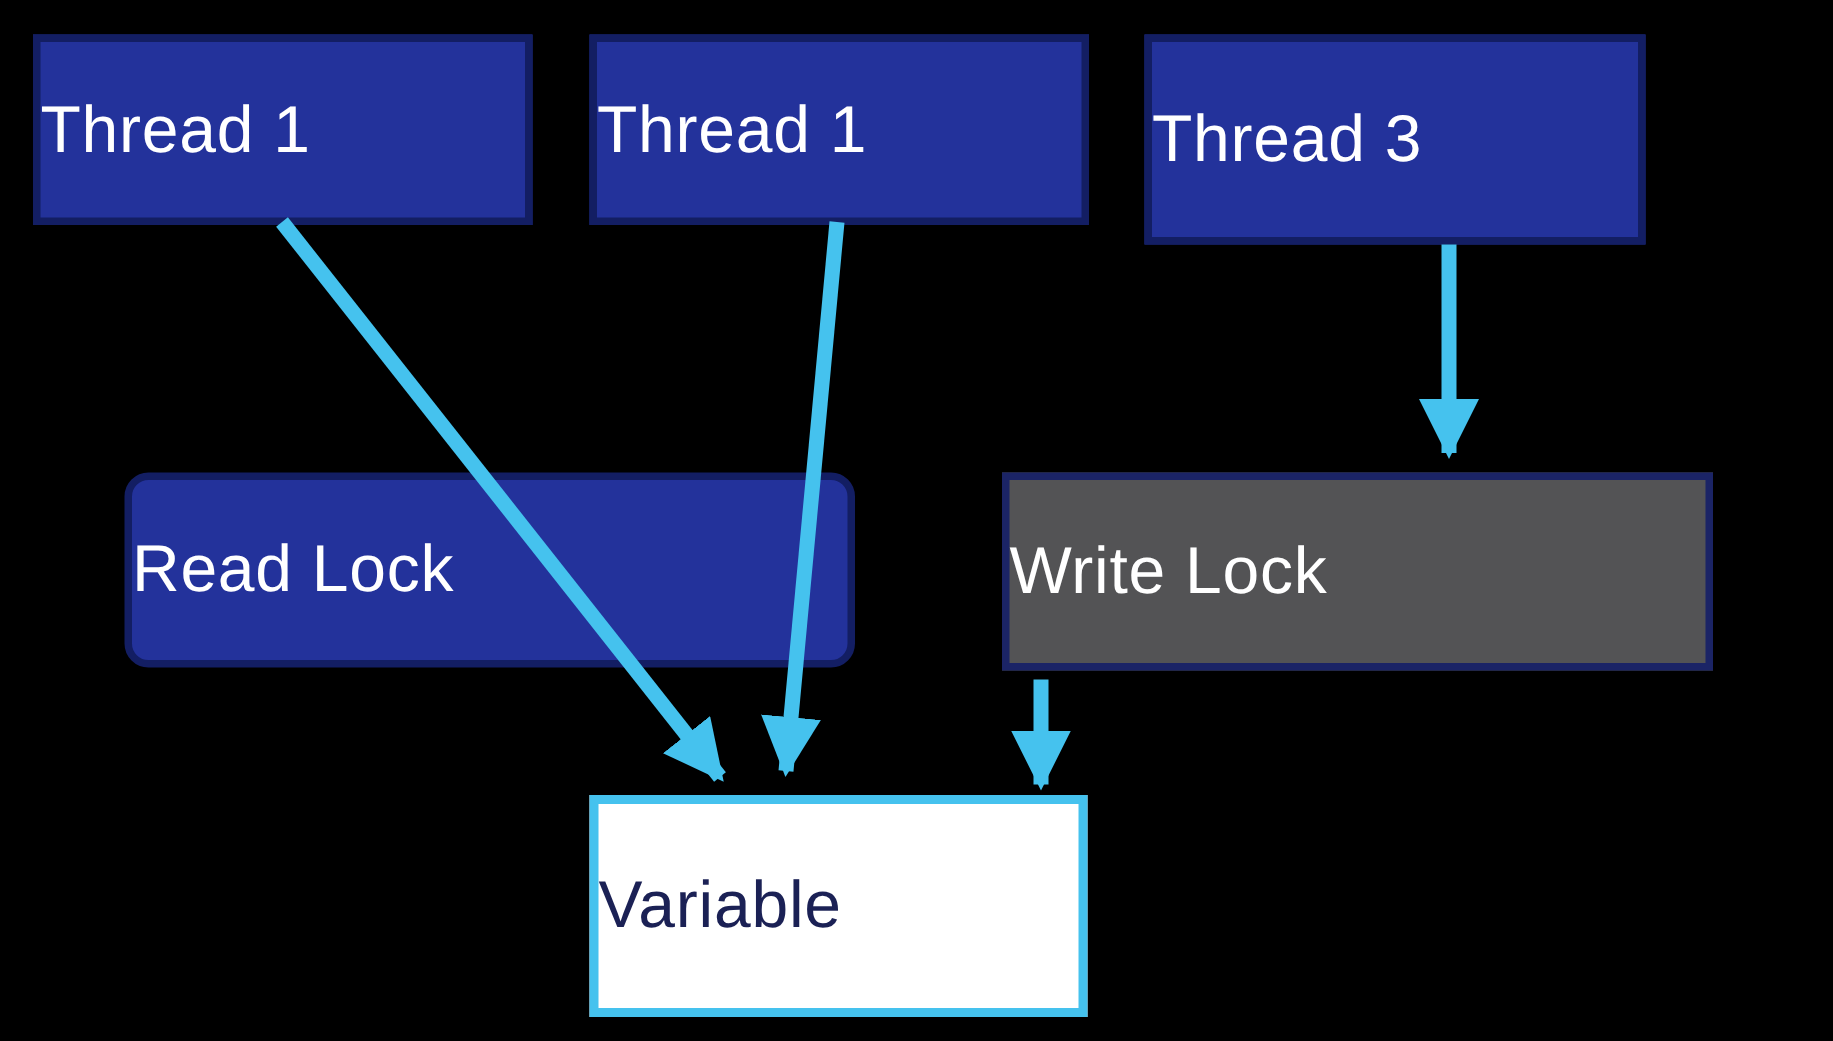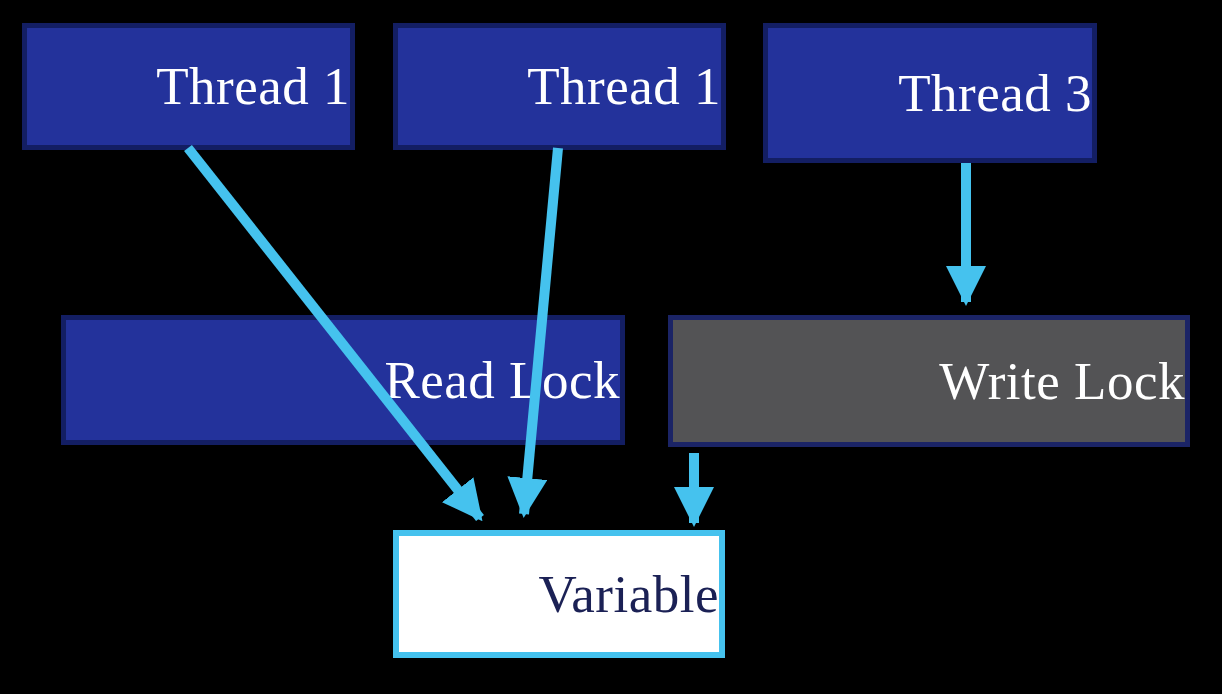--- a/index.html
+++ b/index.html
@@ -16,49 +16,48 @@
   }
   .stage {
     position: absolute;
     inset: 0;
     background: var(--bg, #000);
   }
   .node {
     position: absolute;
     display: flex;
     align-items: center;
-    justify-content: flex-end;
+    justify-content: flex-start;
     box-sizing: border-box;
-    font-size: 53px;
+    font-size: 44px;
     line-height: 1;
     letter-spacing: 0.5px;
     user-select: none;
-    font-family: Liberation Serif, serif;
   }
   .node-blue {
     background: var(--node-blue-fill);
     border: 5px solid var(--node-blue-border);
     color: var(--node-text);
   }
   .node-gray {
     background: var(--node-gray-fill);
     border: 5px solid var(--node-gray-border);
     color: var(--node-text);
   }
   .node-variable {
     background: var(--variable-fill);
     border: 6px solid var(--variable-border);
     color: var(--variable-text);
   }
   #thread1 { left: 22px;  top: 23px;  width: 333px; height: 127px; }
   #thread2 { left: 393px; top: 23px;  width: 333px; height: 127px; }
   #thread3 { left: 763px; top: 23px;  width: 334px; height: 140px; }
-  #readlock  { left: 61px;  top: 315px; width: 564px; height: 130px; }
-  #writelock { left: 668px; top: 315px; width: 522px; height: 132px; }
-  #variable  { left: 393px; top: 530px; width: 332px; height: 128px; }
+  #readlock  { left: 83px;  top: 315px; width: 487px; height: 130px; border-radius: 16px; }
+  #writelock { left: 668px; top: 315px; width: 474px; height: 132px; }
+  #variable  { left: 393px; top: 530px; width: 332px; height: 148px; }
   svg.arrows {
     position: absolute;
     inset: 0;
     width: 1222px;
     height: 694px;
     pointer-events: none;
   }
   svg.arrows line {
     stroke: var(--arrow);
     stroke-width: 10;

